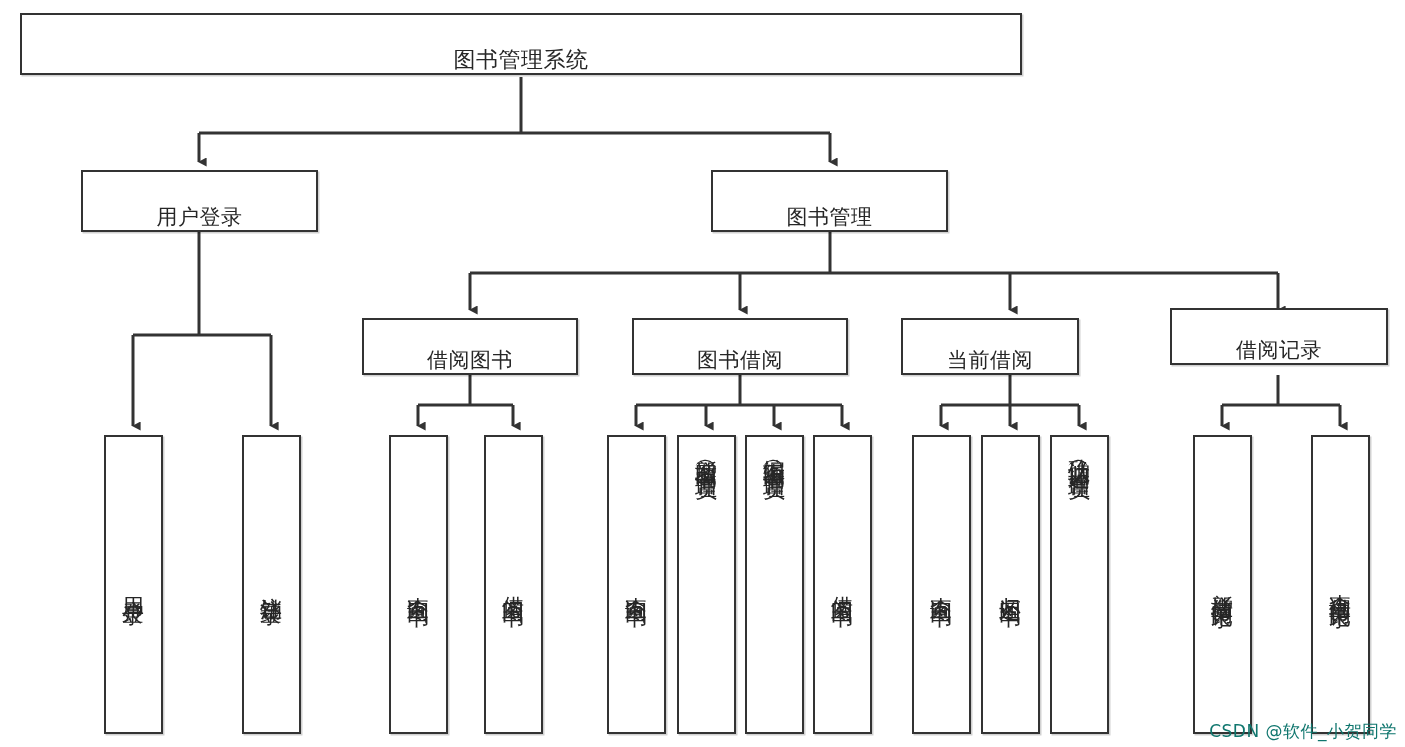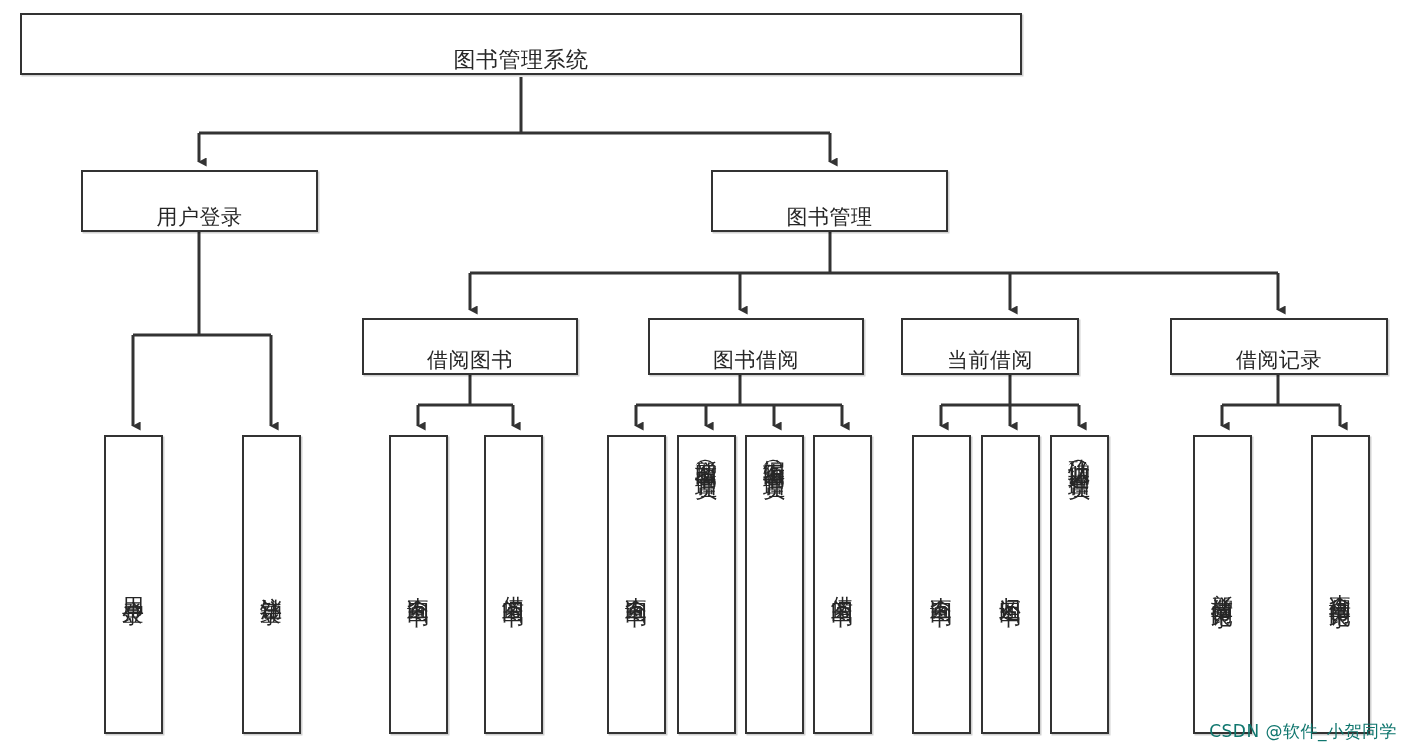--- a/index.html
+++ b/index.html
@@ -144,27 +144,27 @@
   <div class="node h" style="left:81px; top:170px; width:237px; height:62px;">
     <span class="label">用户登录</span>
   </div>
   <div class="node h" style="left:711px; top:170px; width:237px; height:62px;">
     <span class="label">图书管理</span>
   </div>
 
   <div class="node h" style="left:362px; top:318px; width:216px; height:57px;">
     <span class="label">借阅图书</span>
   </div>
-  <div class="node h" style="left:648px; top:318px; width:216px; height:57px;">
+  <div class="node h" style="left:632px; top:318px; width:216px; height:57px;">
     <span class="label">图书借阅</span>
   </div>
   <div class="node h" style="left:901px; top:318px; width:178px; height:57px;">
     <span class="label">当前借阅</span>
   </div>
-  <div class="node h" style="left:1170px; top:318px; width:218px; height:57px;">
+  <div class="node h" style="left:1170px; top:308px; width:218px; height:57px;">
     <span class="label">借阅记录</span>
   </div>
 
   <div class="node v mid" style="left:104px; top:435px; width:59px; height:299px;">
     <span class="label">用户登录</span>
   </div>
   <div class="node v mid" style="left:242px; top:435px; width:59px; height:299px;">
     <span class="label">注销登录</span>
   </div>
 

